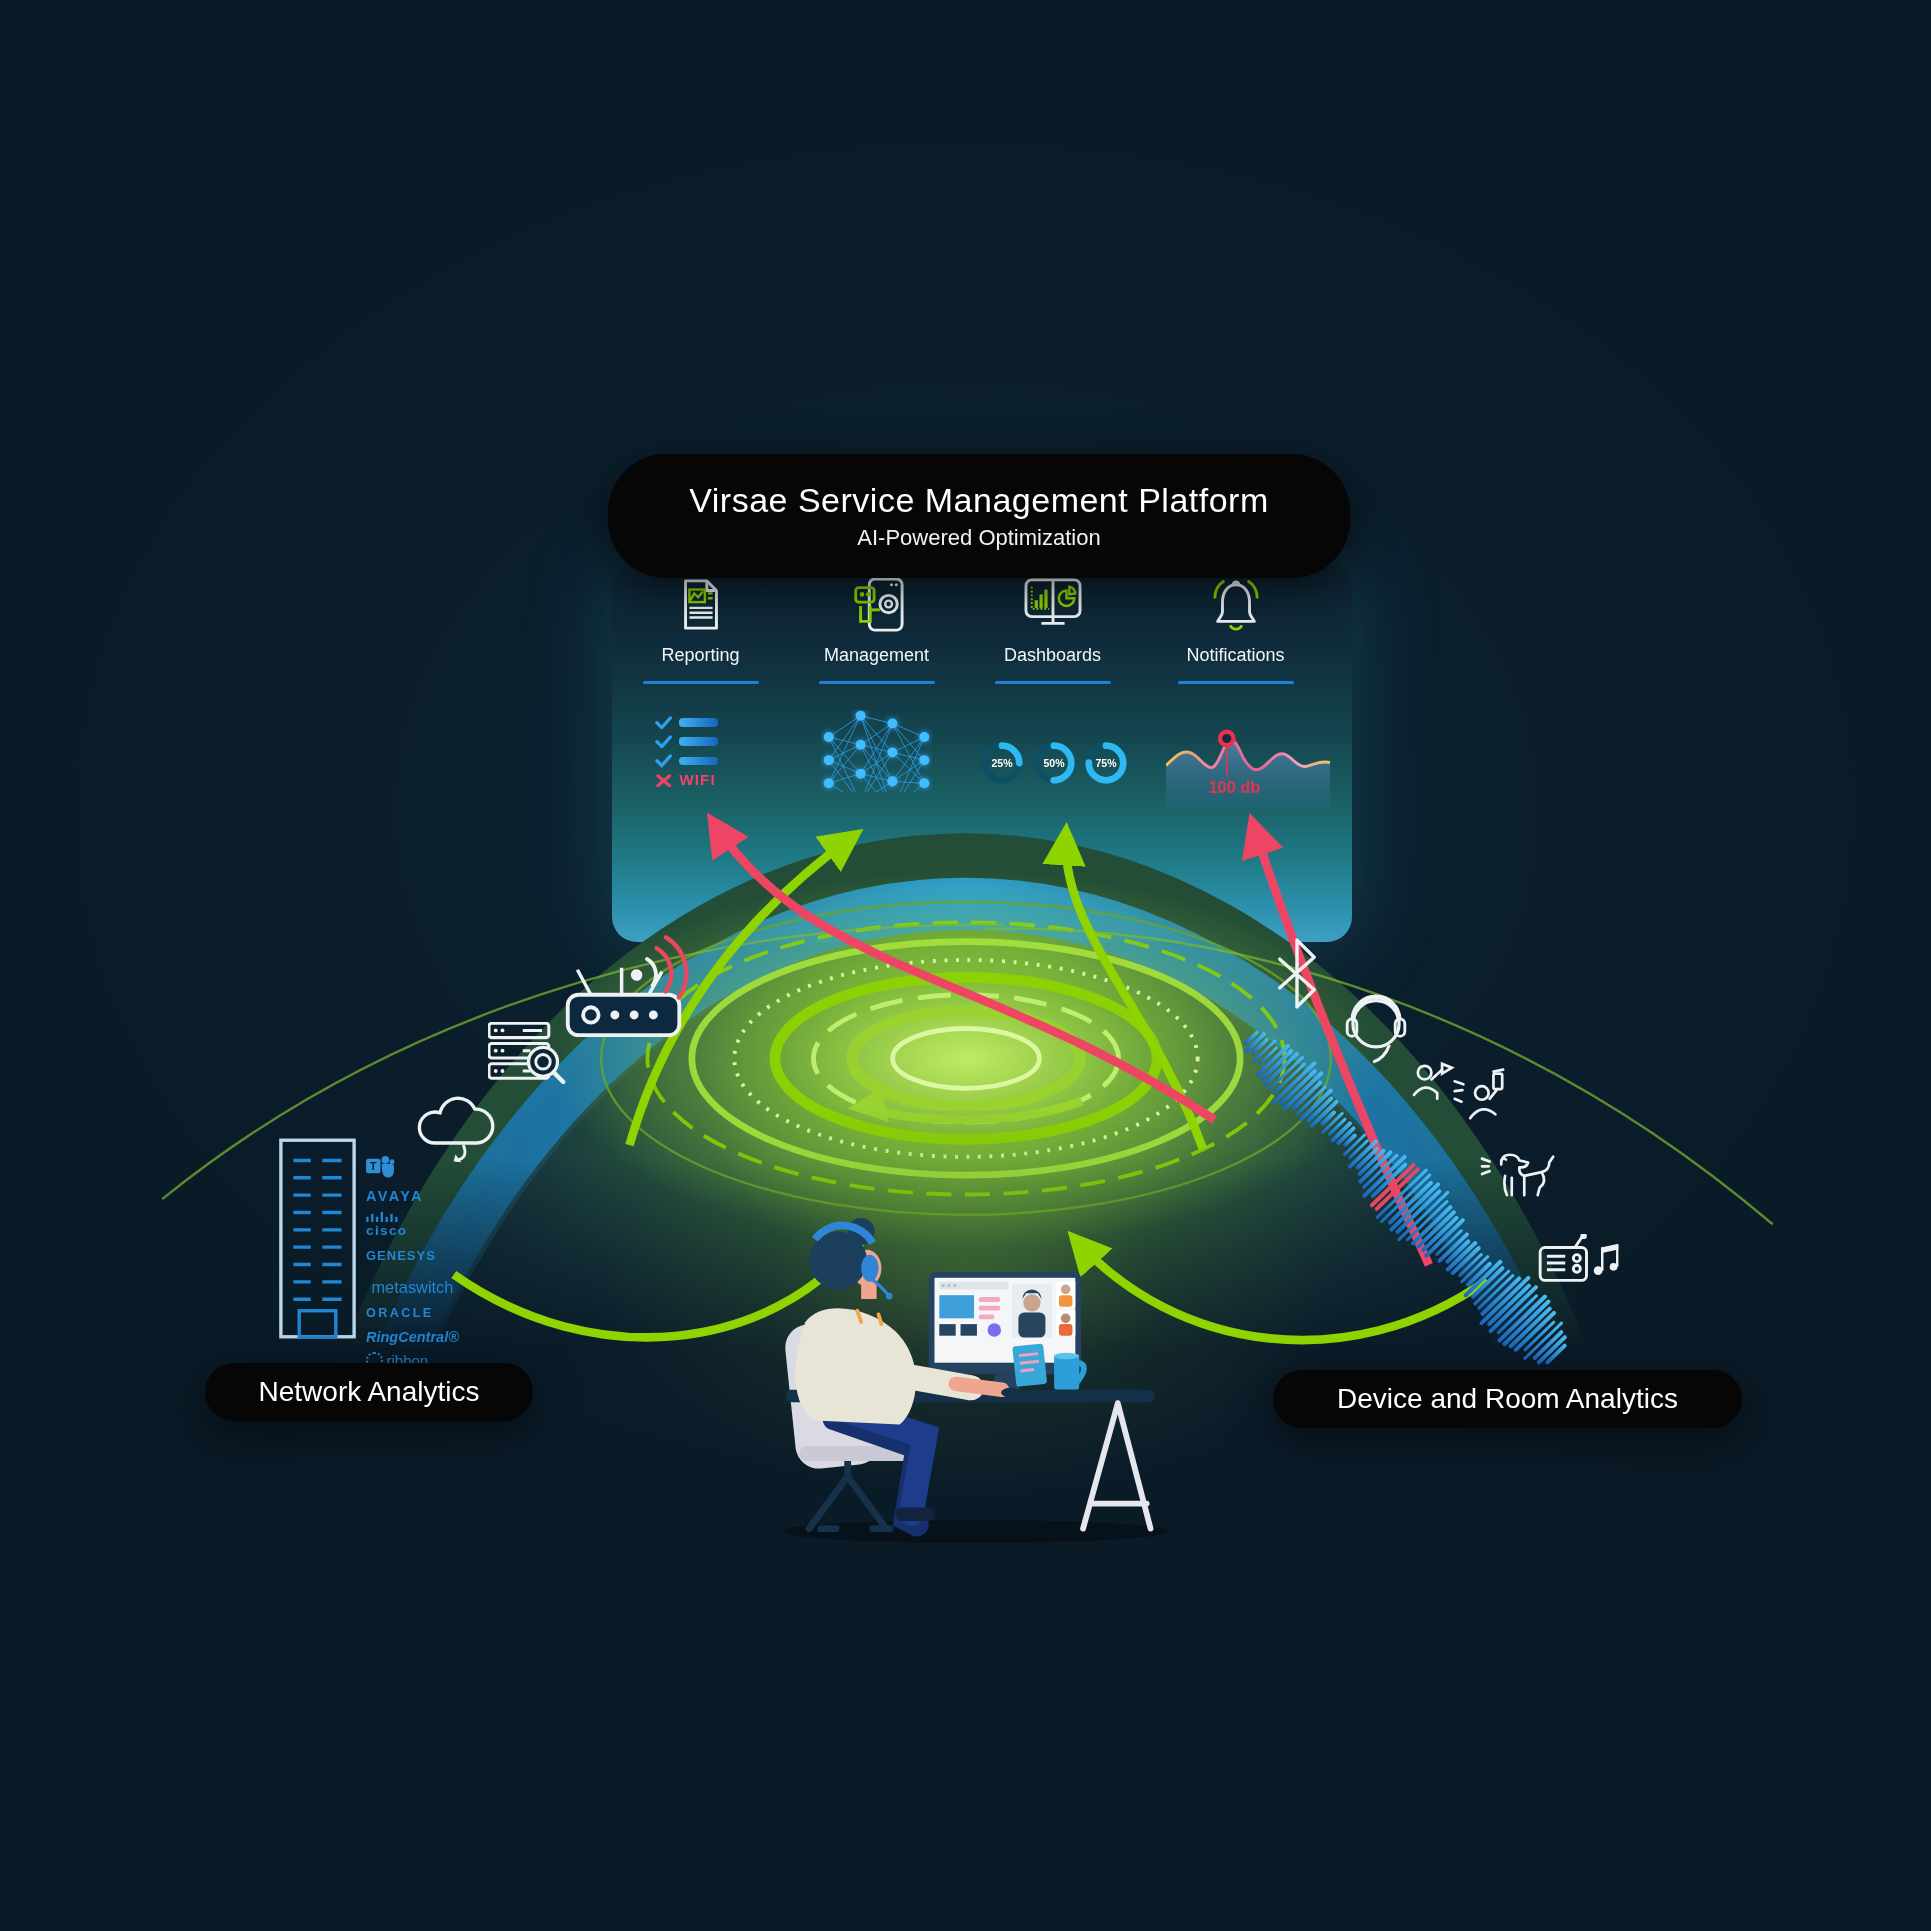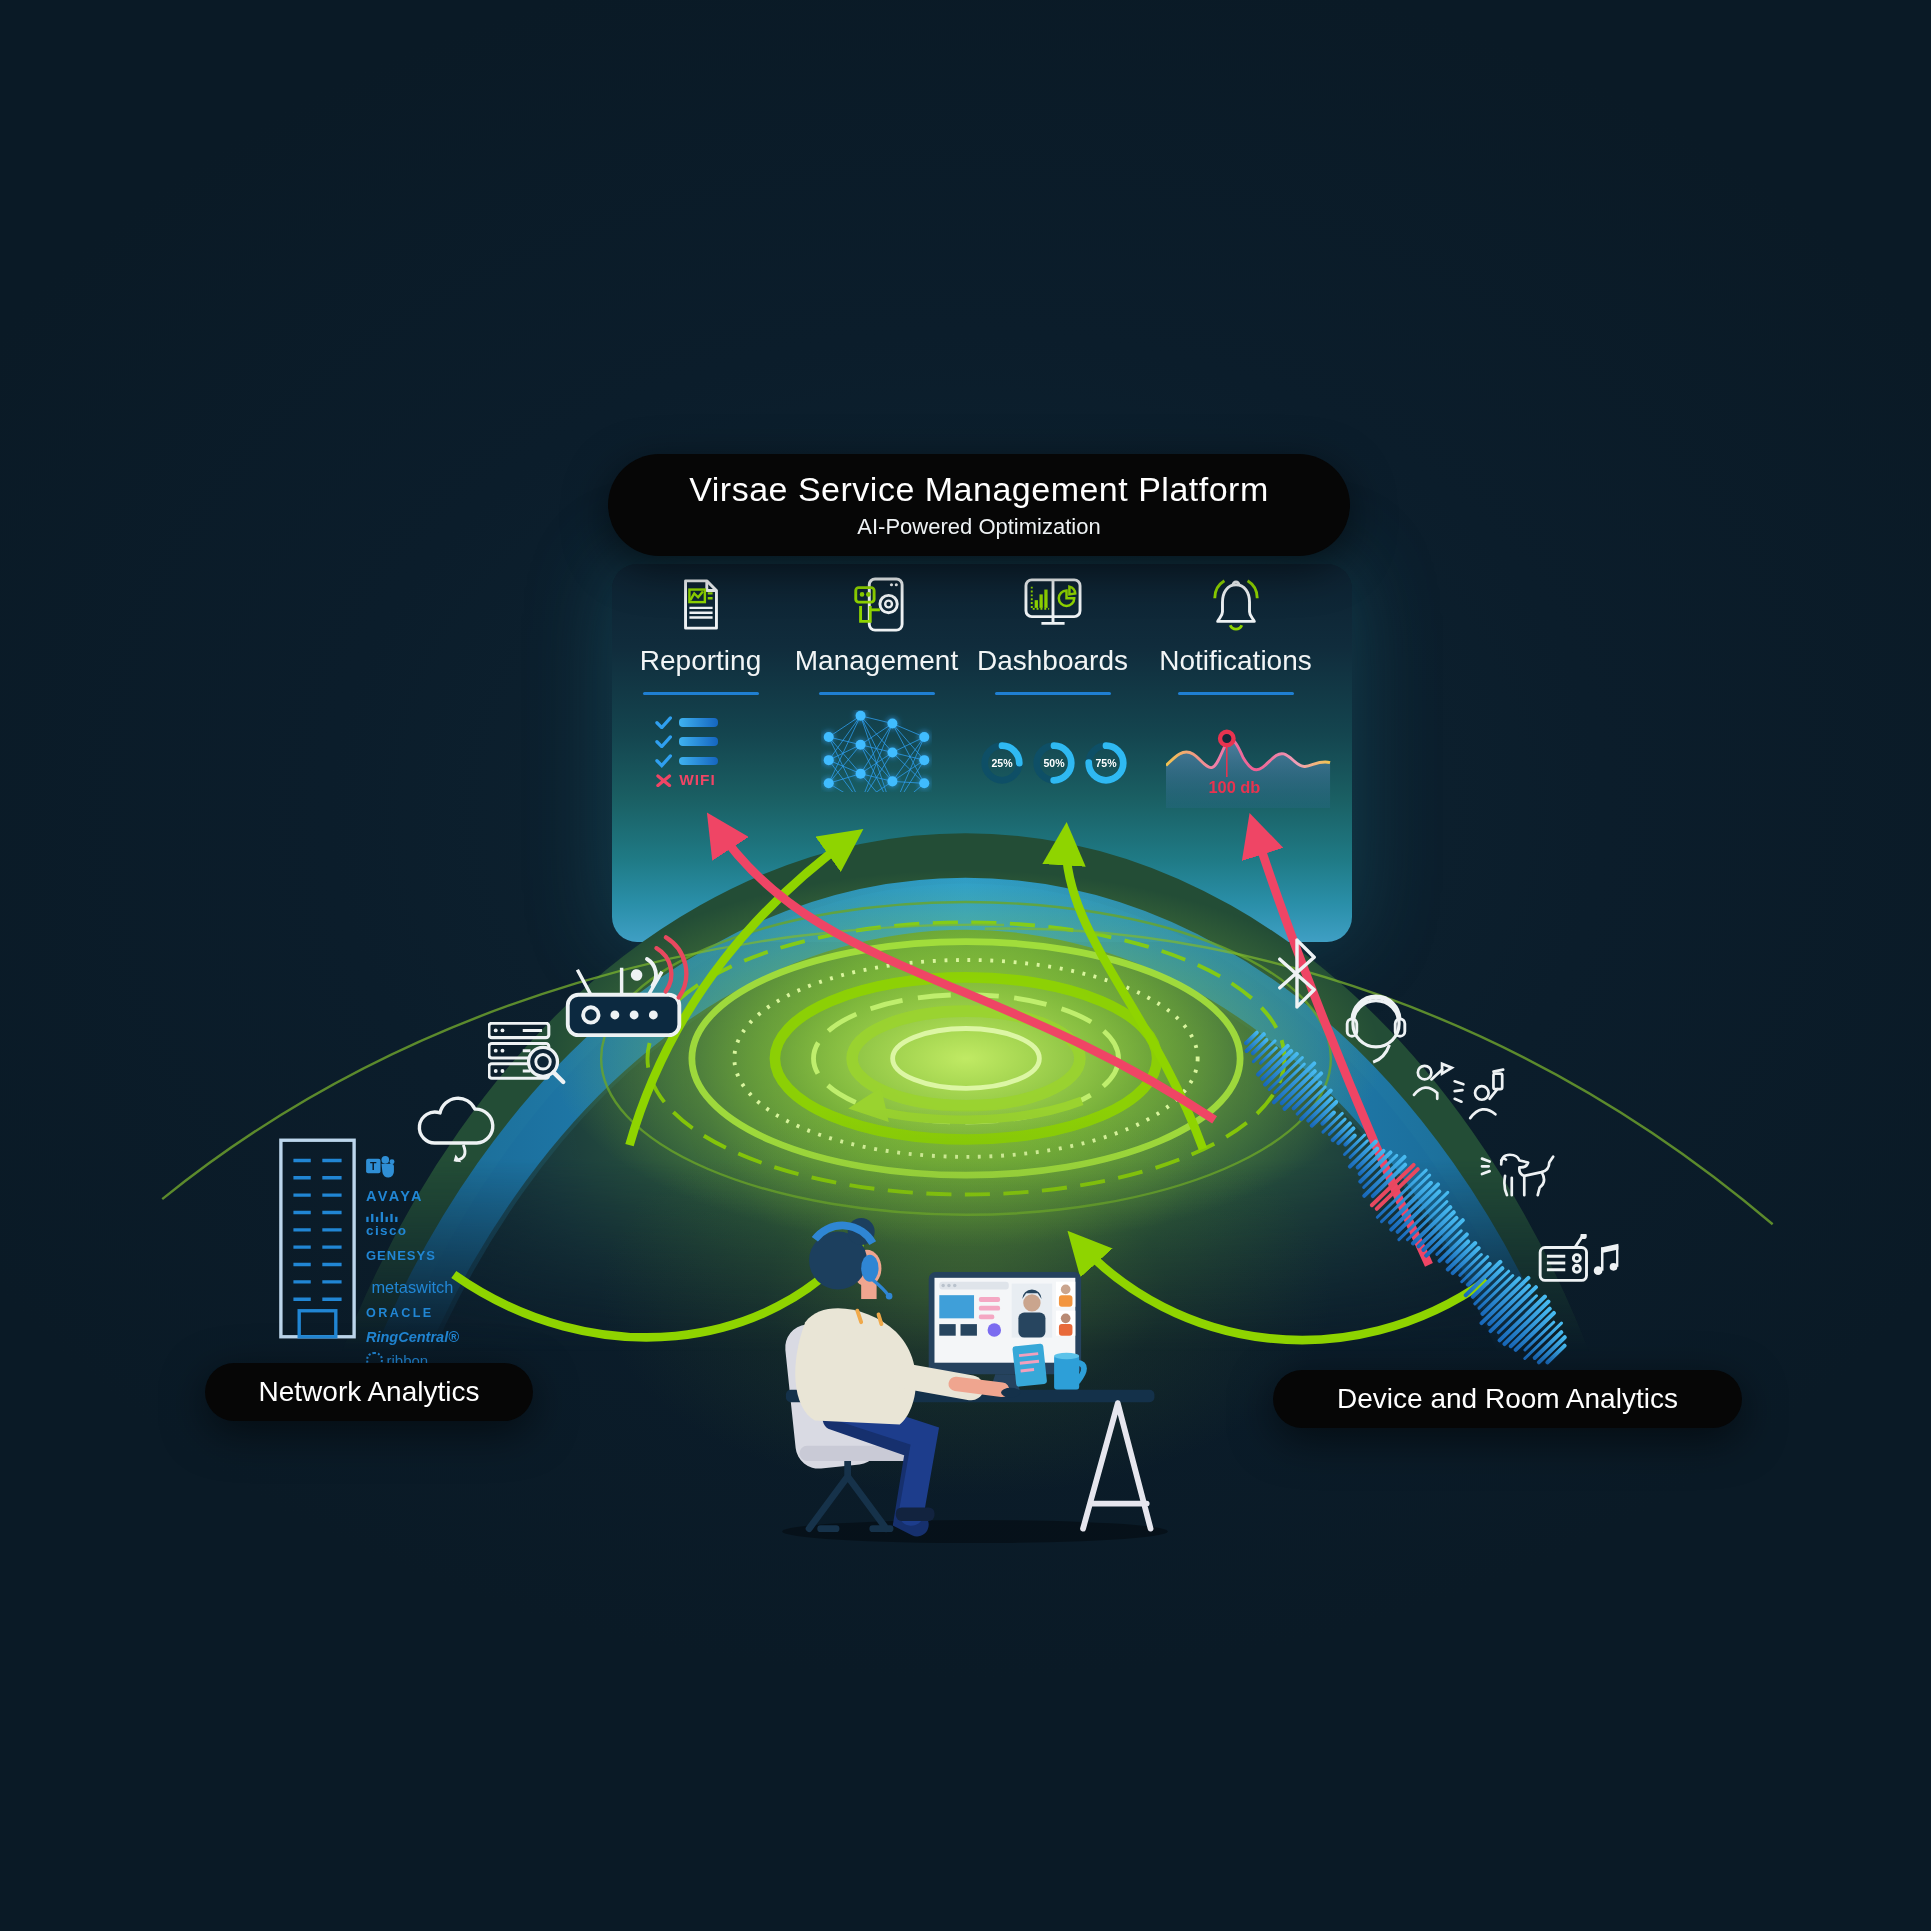--- a/index.html
+++ b/index.html
@@ -3,35 +3,35 @@
 <meta charset="utf-8">
 <style>
   html,body{margin:0;padding:0;background:#0b1d2b;}
   #canvas{position:relative;width:1931px;height:1931px;overflow:hidden;
     background:radial-gradient(ellipse 1159px 869px at 50% 42%, #0e2533 0%, #0b1d2b 55%, #0a1a26 100%);
     font-family:"Liberation Sans",sans-serif;}
   .abs{position:absolute;}
   
   .pill{position:absolute;background:#060606;border-radius:58px;display:flex;flex-direction:column;
     align-items:center;justify-content:center;box-shadow:0 11.6px 43px rgba(0,0,0,.55);}
-  #title-pill{left:608px;top:454px;width:742px;height:102px;z-index:8;}
+  #title-pill{left:608px;top:454px;width:742px;height:124px;z-index:8;}
   #title-pill .t1{color:#fff;font-size:34px;font-weight:500;letter-spacing:0.5px;}
   #title-pill .t2{color:#eef2f4;font-size:22px;font-weight:400;margin-top:5.8px;}
   #vsm-pill{left:758px;top:1120px;width:419px;height:94px;z-index:8;}
   #vsm-pill .t1{color:#fff;font-size:37px;font-weight:700;letter-spacing:0.5px;}
   #vsm-pill .t2{color:#97d700;font-size:28px;font-weight:700;margin-top:3.9px;}
   #net-pill{left:205px;top:1363px;width:328px;height:58px;border-radius:31px;z-index:8;}
   #dev-pill{left:1273px;top:1370px;width:469px;height:58px;border-radius:31px;z-index:8;}
   #net-pill span,#dev-pill span{color:#fff;font-size:28px;font-weight:400;}
   
   #panel{position:absolute;left:612px;top:564px;width:740px;height:378px;border-radius:25px;z-index:1;
     background:linear-gradient(180deg,#0d2130 0%,#102c3c 22%,#14454f 45%,#1a5f63 62%,#1f7a85 78%,#2a8fa9 90%,#3f9fc4 100%);
     box-shadow:0 0 87px rgba(38,140,160,.30);}
   .feature{position:absolute;top:577px;width:183px;display:flex;flex-direction:column;align-items:center;z-index:2;}
-  .feature .lbl{color:#f2f5f6;font-size:28px;font-weight:400;margin-top:11.6px;}
+  .feature .lbl{color:#f2f5f6;font-size:18px;font-weight:400;margin-top:11.6px;}
   .feature .rule{width:116px;height:2.9px;background:#1f7fd2;margin-top:15.4px;border-radius:1.9px;}
   
   #wifi-check{position:absolute;left:655px;top:716px;z-index:2;display:flex;flex-direction:column;gap:6.8px;}
   #wifi-check .row{display:flex;align-items:center;gap:6.8px;height:12.6px;}
   #wifi-check .bar{width:39px;height:8.7px;border-radius:3.9px;background:linear-gradient(90deg,#3fb2f0,#1565c0);}
   #wifi-check .wifi{color:#ef4565;font-weight:700;font-size:15.4px;letter-spacing:1px;}
   .donut-wrap{position:absolute;left:978px;top:739px;display:flex;gap:3.9px;z-index:2;}
   .donut text{font-weight:700;fill:#fff;}
   #wave-box{position:absolute;left:1166px;top:719px;z-index:2;}
   #nn-box{position:absolute;left:821px;top:710px;z-index:2;}

